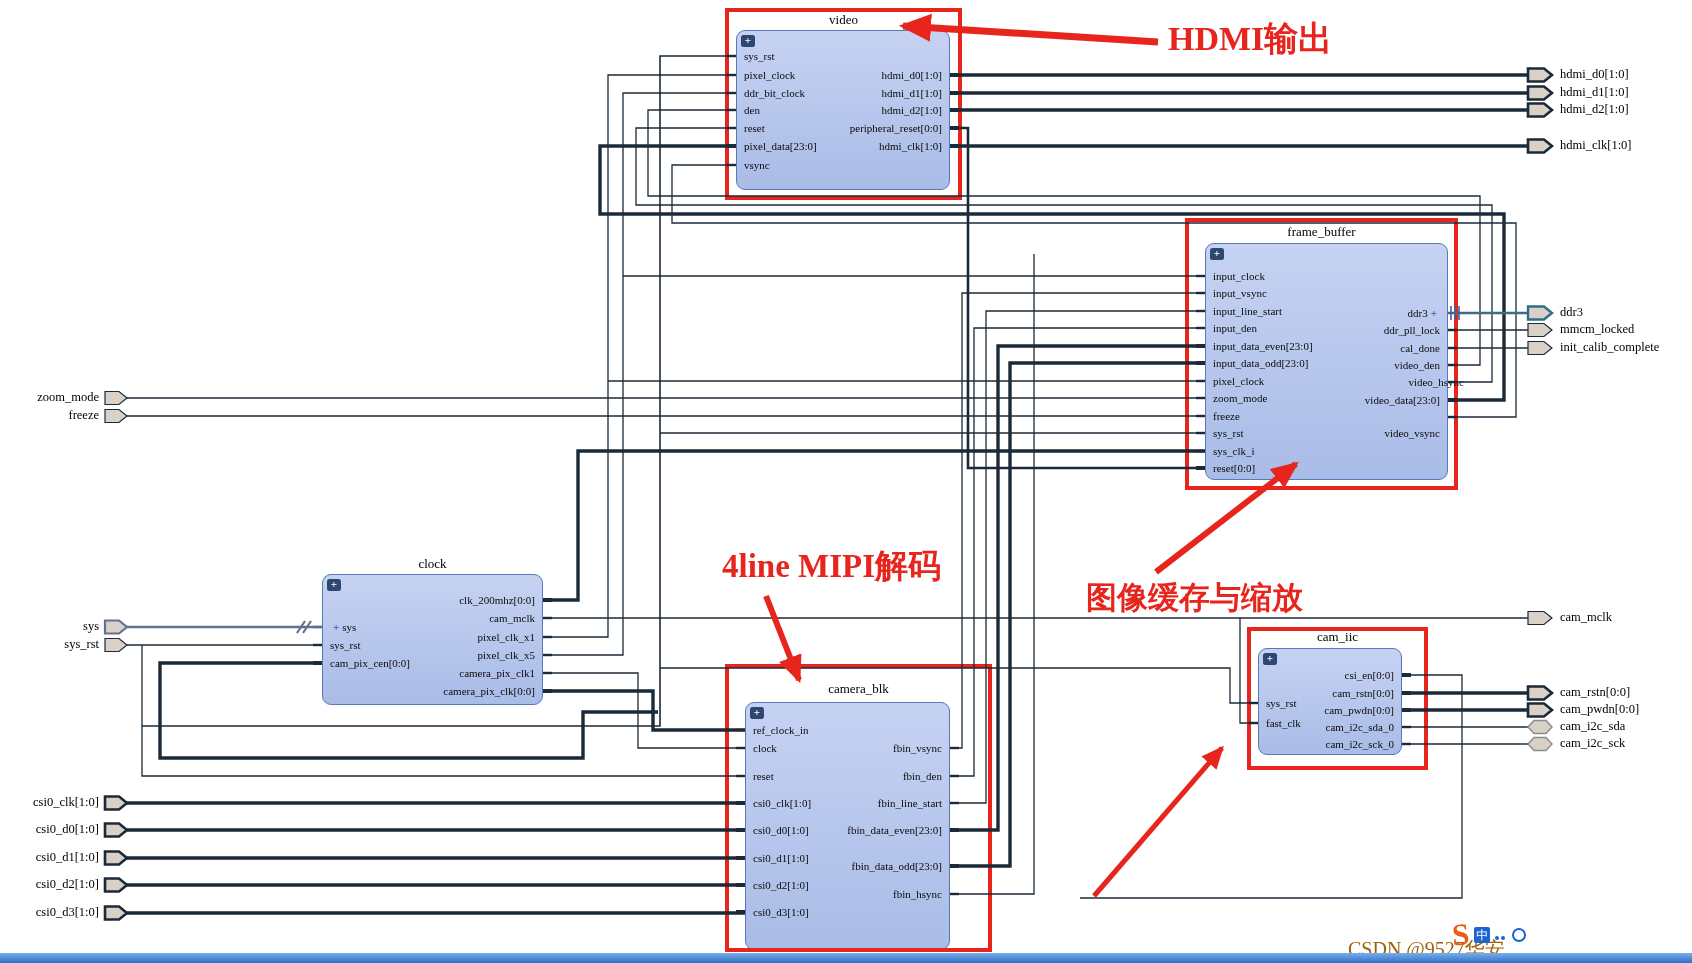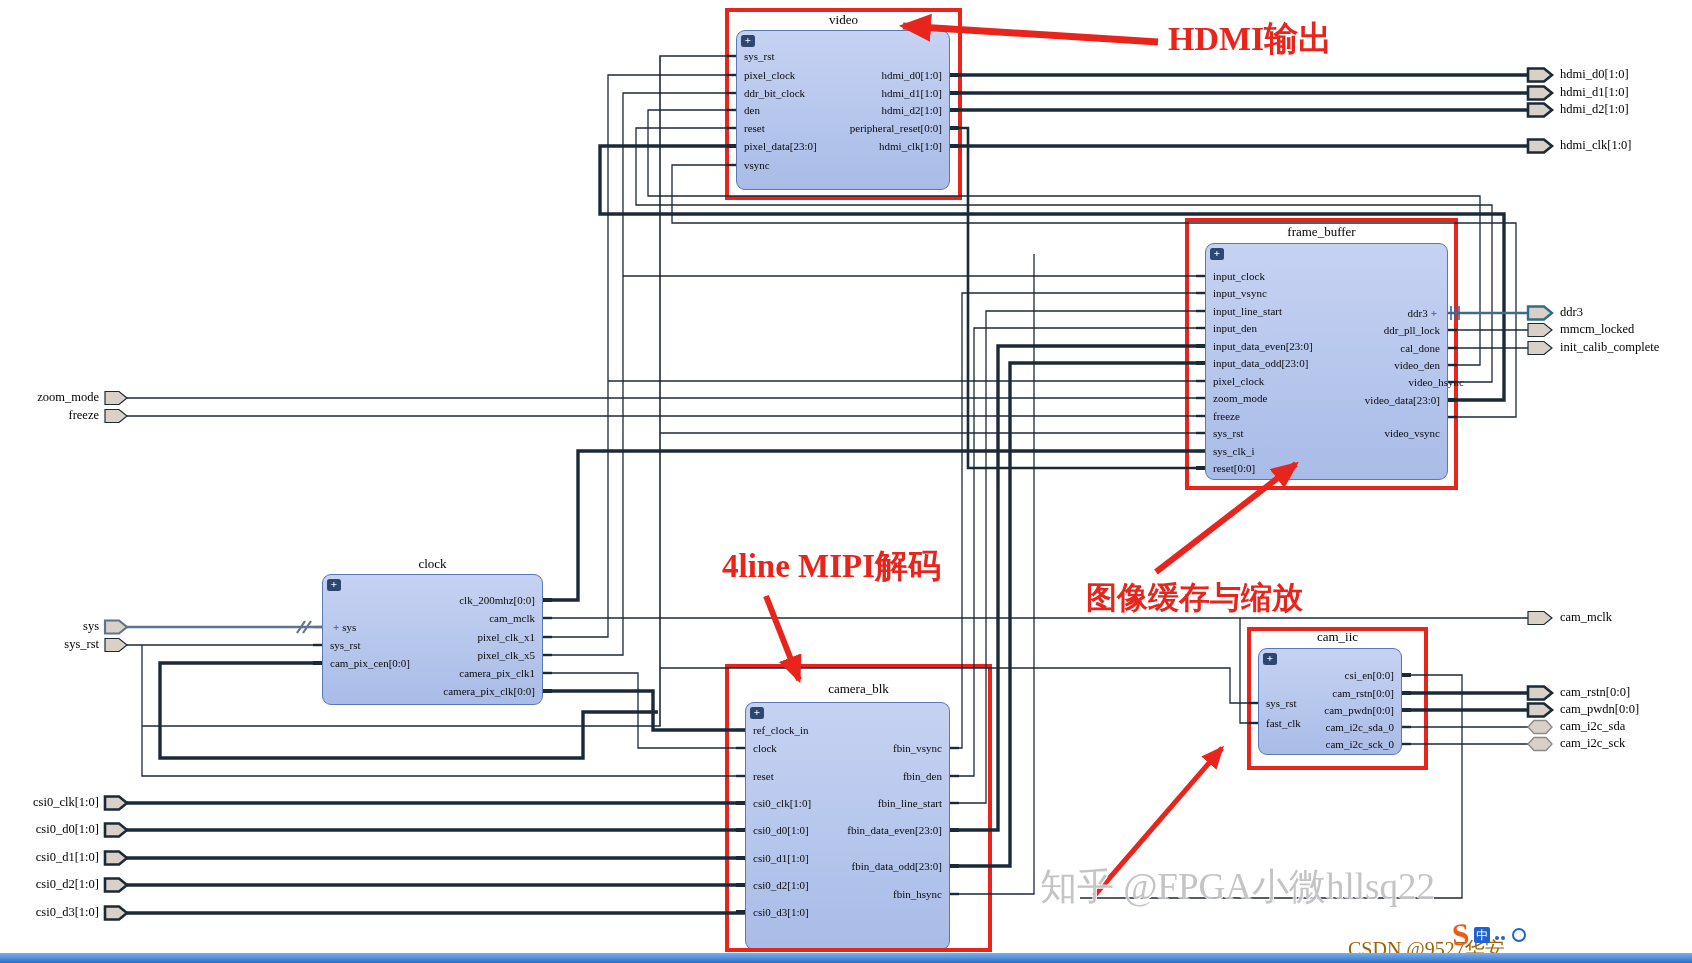--- a/index.html
+++ b/index.html
@@ -37,21 +37,20 @@
   <div class="blk-title" style="left:725px;top:12px;width:237px">video</div>
   <div class="blk-title" style="left:1185px;top:224px;width:273px">frame_buffer</div>
   <div class="blk-title" style="left:322px;top:556px;width:221px">clock</div>
   <div class="blk-title" style="left:725px;top:681px;width:267px">camera_blk</div>
   <div class="blk-title" style="left:1247px;top:629px;width:181px">cam_iic</div>
 
   <div class="ann" style="left:1168px;top:16px;font-size:34px">HDMI输出</div>
   <div class="ann" style="left:722px;top:544px;font-size:33px">4line MIPI解码</div>
   <div class="ann" style="left:1086px;top:577px;font-size:31px">图像缓存与缩放</div>
 
-  <div class="wm-zhihu" style="left:1040px;top:862px">知乎 @FPGA小微hllsq22</div>
   <div class="wm-csdn" style="left:1348px;top:936px">CSDN @9527华安</div>
 
   <div class="logos">
     <span class="s-logo">S</span>
     <span class="badge">中</span>
     <span><span class="b-dot"></span><span class="b-dot"></span></span>
     <span class="b-ring"></span>
   </div>
 
   <div class="bottombar"></div>

